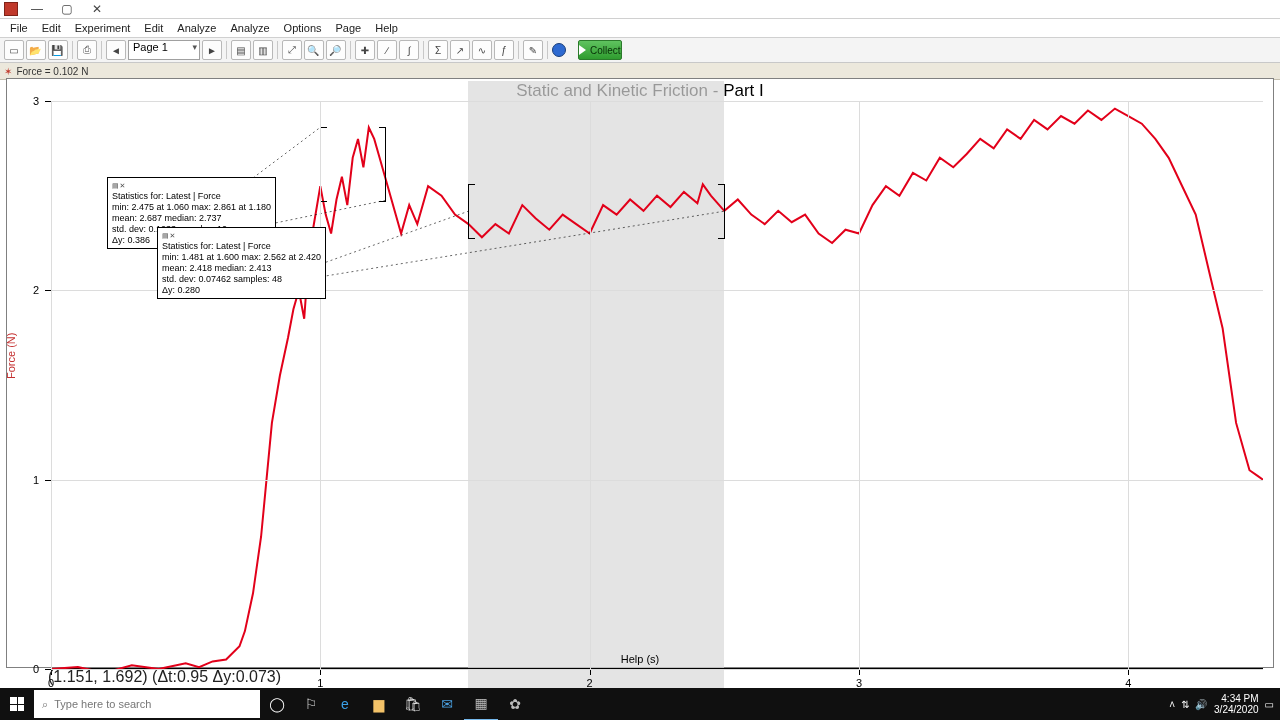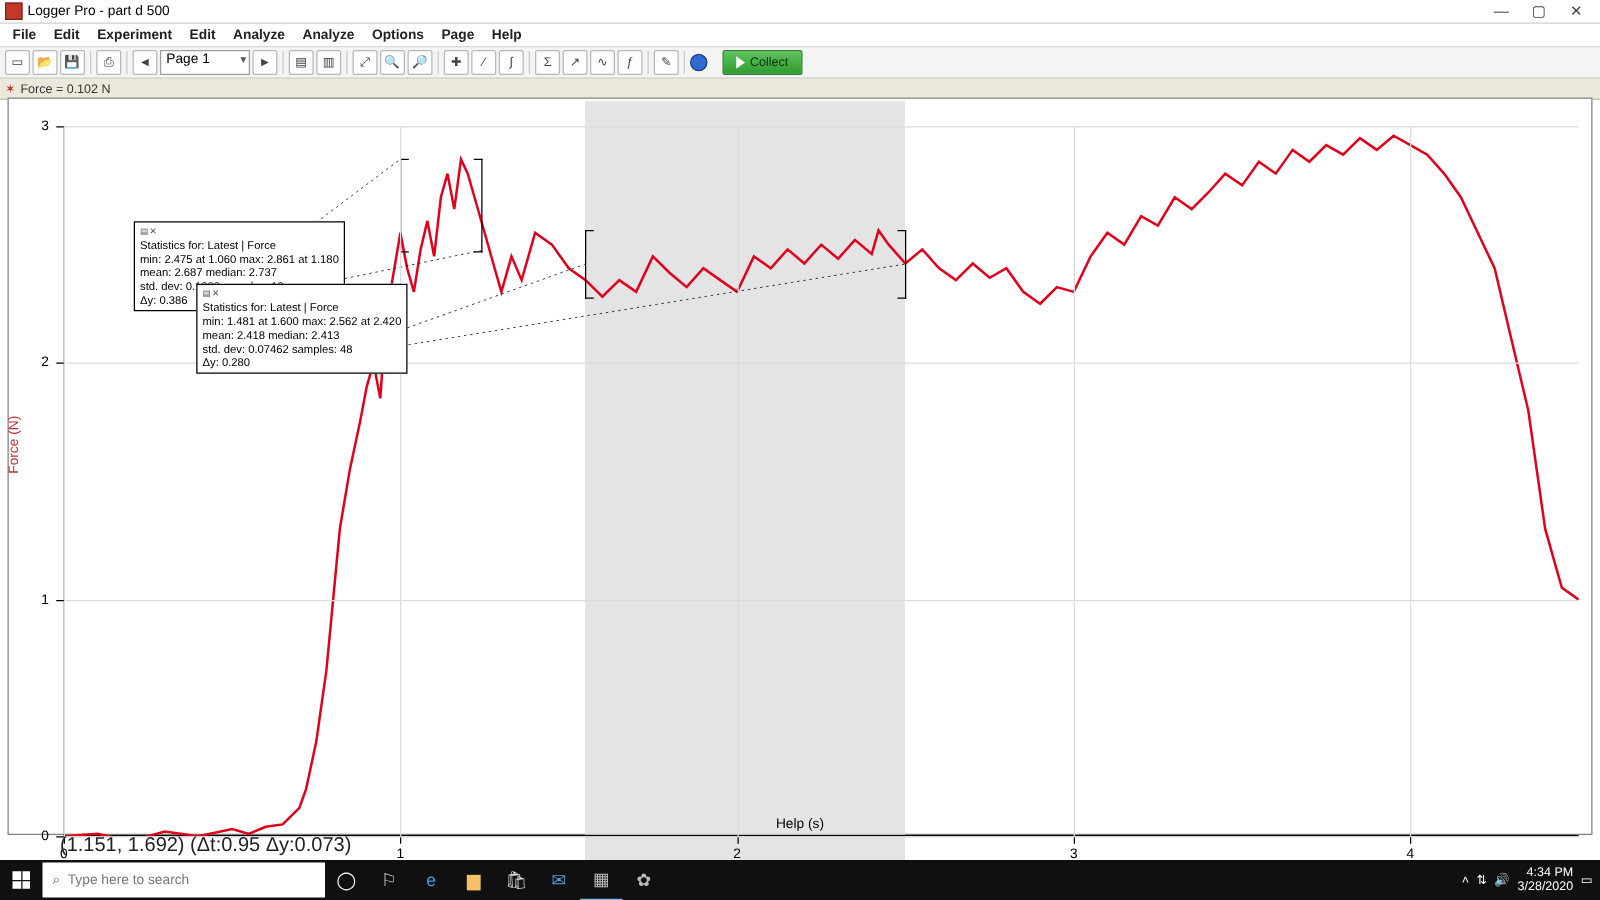--- a/index.html
+++ b/index.html
@@ -2,29 +2,29 @@
 <html><head>
 <meta charset="utf-8">
 <style>
   html,body{margin:0;padding:0;width:1280px;height:720px;font-family:"Segoe UI",Tahoma,sans-serif;font-size:11px;background:#fff;overflow:hidden;}
   
   .titlebar{height:18px;background:#fff;border-bottom:1px solid #d0d0d0;display:flex;align-items:center;padding:0 4px;}
   .titlebar .app-icon{width:12px;height:12px;background:#c0392b;border:1px solid #7f2318;margin-right:4px;}
   .titlebar .title{flex:1;font-size:11px;color:#000;}
   .titlebar .win-btn{width:30px;text-align:center;font-size:12px;color:#444;cursor:default;}
   .menubar{height:18px;display:flex;align-items:center;padding:0 4px;gap:2px;border-bottom:1px solid #d0d0d0;font-size:11px;color:#222;}
-  .menubar span{padding:0 6px;font-weight:bold;}
+  .menubar span{padding:0 6px;}
   
   .toolbar{height:24px;display:flex;align-items:center;padding:0 4px;gap:2px;border-bottom:1px solid #c8c8c8;background:#f4f4f4;}
   .tb-ico{width:18px;height:18px;border:1px solid #b8b8b8;background:#fdfdfd;border-radius:2px;display:flex;align-items:center;justify-content:center;font-size:10px;color:#444;}
   .tb-sep{width:1px;height:18px;background:#c8c8c8;margin:0 2px;}
   .page-sel{height:18px;border:1px solid #a0a0a0;background:#fff;font-size:11px;padding:0 14px 0 4px;position:relative;min-width:52px;}
   .page-sel::after{content:"▾";position:absolute;right:2px;top:1px;font-size:9px;color:#555;}
   .blue-ball{width:12px;height:12px;border-radius:50%;background:#2e6ad1;border:1px solid #1a3f7a;}
-  .collect{height:18px;display:flex;align-items:center;gap:4px;padding:0 10px;border:1px solid #2b7a2b;border-radius:2px;background:linear-gradient(#5fc35f,#2f9c2f);color:#083008;font-size:10px;}
+  .collect{height:18px;display:flex;align-items:center;gap:4px;padding:0 0;border:1px solid #2b7a2b;border-radius:2px;background:linear-gradient(#5fc35f,#2f9c2f);color:#083008;font-size:10px;}
   .collect .tri{width:0;height:0;border-left:7px solid #fff;border-top:5px solid transparent;border-bottom:5px solid transparent;}
   
   .sensorbar{height:16px;background:#ece8dc;border-bottom:1px solid #c4beae;display:flex;align-items:center;padding:0 4px;font-size:10px;color:#333;gap:4px;}
   .sensorbar .star{color:#c0392b;}
   
   .graphwrap{position:absolute;left:6px;top:78px;right:6px;bottom:52px;border:1px solid #808080;background:#fff;}
   .chart-title{position:absolute;left:0;right:0;top:2px;text-align:center;font-size:17px;color:#000;}
   .plot{position:absolute;left:44px;top:22px;width:1212px;height:568px;}
   
   .vg,.hg{position:absolute;background:#dcdcdc;}
@@ -57,21 +57,20 @@
   .taskbar .tb-item.active{border-bottom:2px solid #76b9ed;}
   .taskbar .spacer{flex:1;}
   .taskbar .tray{display:flex;align-items:center;gap:6px;padding:0 6px;font-size:10px;}
   .taskbar .clock{text-align:right;line-height:11px;font-size:10px;}
 </style>
 </head>
 <body>
 
 <div class="titlebar">
   <div class="app-icon"></div>
-  <div class="title">Logger Pro - part d 500</div>
   <div class="win-btn">—</div>
   <div class="win-btn">▢</div>
   <div class="win-btn">✕</div>
 </div>
 
 <div class="menubar">
   <span>File</span>
   <span>Edit</span>
   <span>Experiment</span>
   <span>Edit</span>
@@ -118,20 +117,21 @@
     <span>Collect</span>
   </div>
 </div>
 
 <div class="sensorbar">
   <span class="star">✶</span>
   <span>Force = 0.102 N</span>
 </div>
 
 <div class="graphwrap">
+  <div class="chart-title">Static and Kinetic Friction - Part I</div>
   <div class="ylabel" style="left:6px;top:300px">Force (N)</div>
 
   <div class="plot" id="plot">
 
     <div class="selection" id="selrect" style="left: 417.467px; width: 255.867px; top: -20px; height: 616px;"></div>
 
     <div class="yaxis"></div>
     <div class="xaxis" style="bottom:0"></div>
     <svg class="dataline" id="svg" width="1212" height="568">
         <path d="M0.0 568.0 L26.9 566.1 L53.9 571.8 L80.8 564.2 L107.7 568.0 L134.7 562.3 L148.1 566.1 L161.6 560.4 L175.1 558.5 L188.5 545.3 L193.9 530.1 L202.0 492.3 L210.1 435.5 L215.5 378.7 L220.9 321.9 L228.9 274.5 L237.0 236.7 L242.4 208.3 L247.8 189.3 L253.2 217.7 L255.9 179.9 L261.3 132.5 L269.3 85.2 L274.7 113.6 L280.1 132.5 L285.5 98.5 L290.9 75.7 L296.3 104.1 L301.7 56.8 L307.0 37.9 L312.4 66.3 L317.8 26.5 L323.2 37.9 L328.6 56.8 L336.7 85.2 L344.7 113.6 L350.1 132.5 L358.2 104.1 L366.3 123.1 L377.1 85.2 L390.5 94.7 L404.0 113.6 L417.5 123.1 L430.9 136.3 L444.4 123.1 L457.9 132.5 L471.3 104.1 L484.8 117.4 L498.3 128.7 L511.7 113.6 L525.2 123.1 L538.7 132.5 L552.1 104.1 L565.6 113.6 L579.1 98.5 L592.5 109.8 L606.0 94.7 L619.5 106.0 L632.9 90.9 L646.4 102.2 L651.8 83.3 L659.9 94.7 L673.3 109.8 L686.8 98.5 L700.3 113.6 L713.7 123.1 L727.2 109.8 L740.7 121.2 L754.1 113.6 L767.6 132.5 L781.1 142.0 L794.5 128.7 L808.0 132.5 L821.5 104.1 L834.9 85.2 L848.4 94.7 L861.9 71.9 L875.3 79.5 L888.8 56.8 L902.3 66.3 L915.7 53.0 L929.2 37.9 L942.7 47.3 L956.1 28.4 L969.6 37.9 L983.1 18.9 L996.5 28.4 L1010.0 15.1 L1023.5 22.7 L1036.9 9.5 L1050.4 18.9 L1063.9 7.6 L1077.3 15.1 L1090.8 22.7 L1104.3 37.9 L1117.7 56.8 L1131.2 85.2 L1144.7 113.6 L1158.1 170.4 L1171.6 227.2 L1179.7 284.0 L1185.1 321.9 L1193.1 350.3 L1198.5 369.2 L1206.6 374.9 L1212.0 378.7 " stroke="#e2001a" stroke-width="2" fill="none"></path>
@@ -217,17 +217,17 @@
   <div class="tb-item" style="color:#4aa0e0">✉</div>
   <div class="tb-item active" style="color:#bbb">▦</div>
   <div class="tb-item" style="color:#bbb">✿</div>
   <div class="spacer"></div>
   <div class="tray">
     <span>˄</span>
     <span>⇅</span>
     <span>🔊</span>
     <div class="clock">
       <div>4:34 PM</div>
-      <div>3/28/2020</div>
+      <div>3/24/2020</div>
     </div>
     <span>▭</span>
   </div>
 </div>
 
 </body></html>

